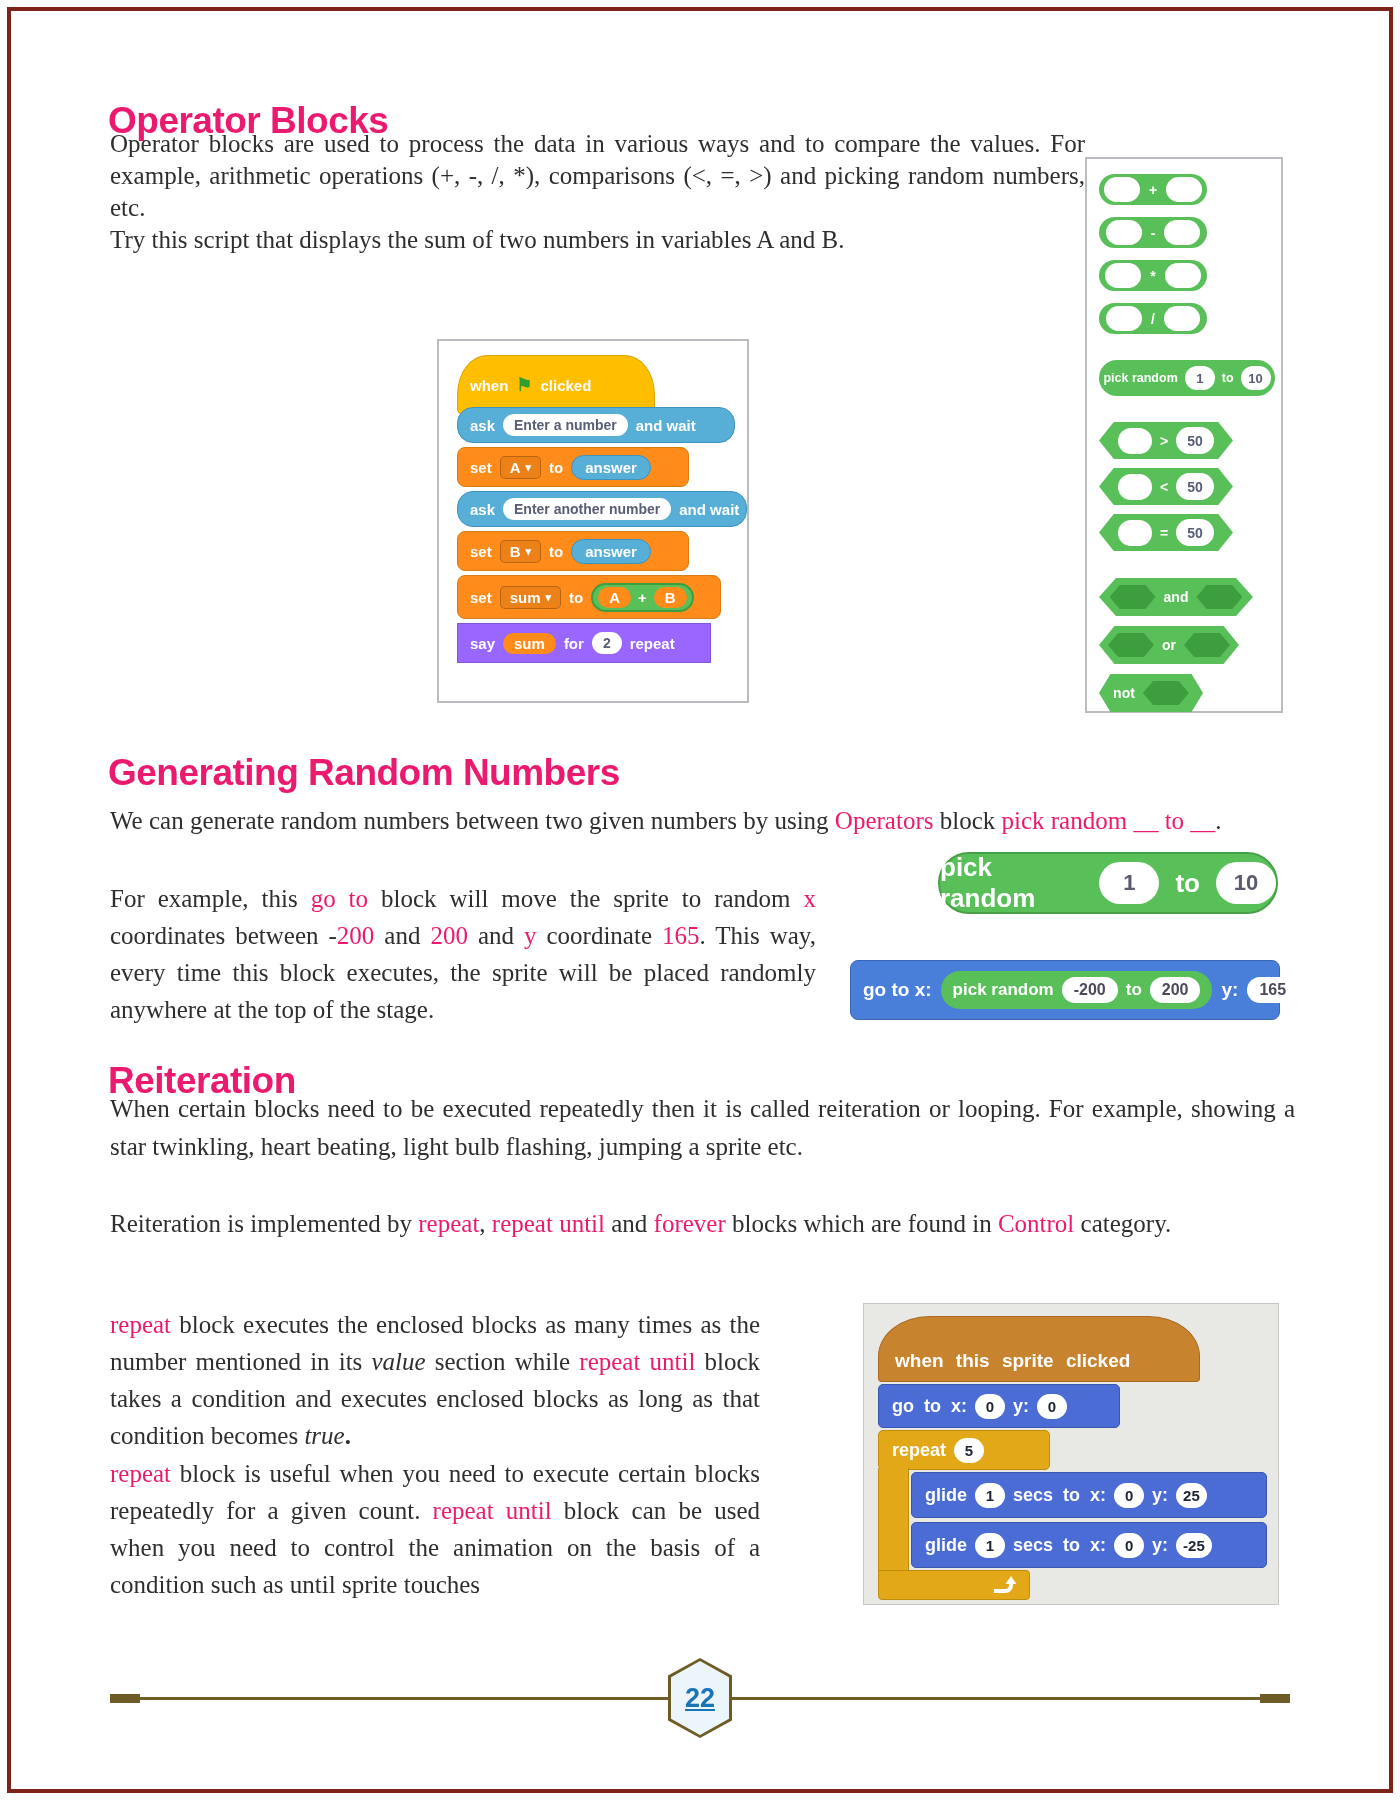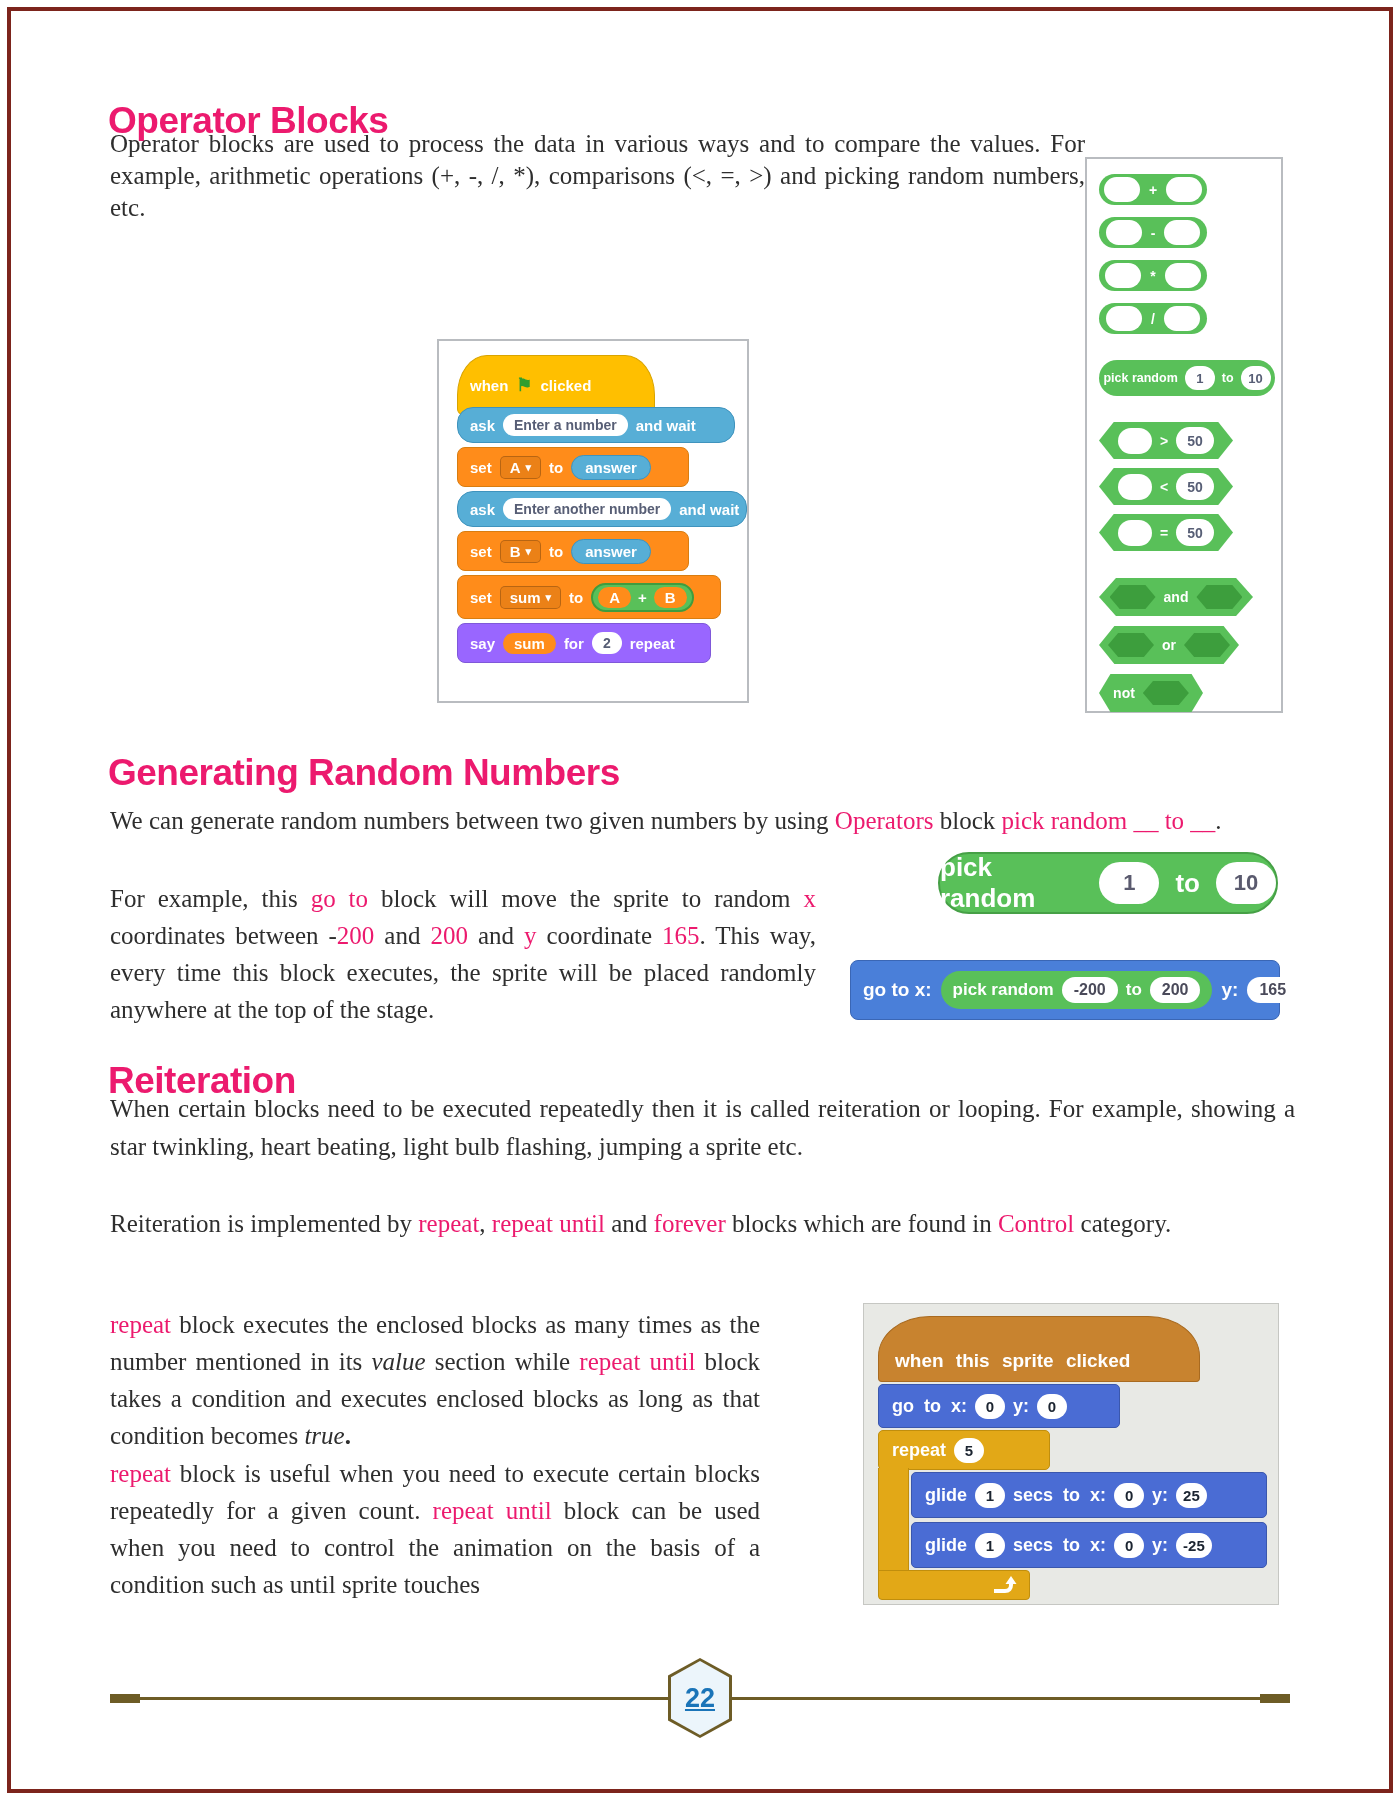--- a/index.html
+++ b/index.html
@@ -20,21 +20,21 @@
   .panel{position:absolute;background:#fff;border:2px solid #b9bcc0;box-sizing:border-box;}
   .panel2{position:absolute;background:#e8e9e5;border:1px solid #c6c7c3;box-sizing:border-box;}
 
   
   .s3hat,.s3b{position:absolute;display:flex;align-items:center;gap:8px;color:#fff;
      font:700 15px "Liberation Sans",sans-serif;padding:0 12px;box-sizing:border-box;white-space:nowrap;}
   .s3hat{background:var(--events-yellow,#ffbf00);border:1px solid #d9a400;
      border-radius:30px 30px 6px 6px / 40px 40px 6px 6px;}
   .sensing{background:var(--sensing-blue,#57aed6);border:1px solid #3f93bd;border-radius:16px;}
   .variables{background:var(--variables-orange,#ff8c1a);border:1px solid #d97d10;border-radius:8px;}
-  .looks{background:var(--looks-purple,#9966ff);border:1px solid #7f58d9;border-radius:8px;}
+  .looks{background:var(--looks-purple,#9966ff);border:1px solid #7f58d9;border-radius:0;}
   .flag{color:#2e9e2e;font-size:18px;line-height:1;}
   .woval{background:#fff;color:#575e75;border-radius:999px;padding:3px 11px;font-weight:700;font-size:14px;}
   .pill-sens{background:var(--sensing-blue,#57aed6);border:1px solid #3f93bd;border-radius:999px;padding:3px 13px;}
   .pill-var{background:var(--variables-orange,#ff8c1a);border-radius:999px;padding:2px 11px;}
   .opwrap{background:var(--operators-green,#59c059);border:2px solid #3f9c3f;border-radius:999px;
      display:flex;align-items:center;gap:7px;padding:2px 5px;}
   .dd{display:flex;align-items:center;gap:5px;background:rgba(0,0,0,0.08);
      border:1px solid rgba(0,0,0,0.22);border-radius:5px;padding:2px 9px;}
   .caret{font-size:11px;}
 
@@ -104,20 +104,21 @@
   .badge-num{font:700 27px "Liberation Sans",sans-serif;color:var(--page-number-blue,#1a74b8);text-decoration:underline;}
 </style>
 </head>
 <body>
 
 <div class="page">
   <div class="frame"></div>
 
   <h1 class="h" style="top:84px">Operator Blocks</h1>
   <p class="body lh32" style="top:128px;width:975px">Operator blocks are used to process the data in various ways and to compare the values. For example, arithmetic operations (+, -, /, *), comparisons (&lt;, =, &gt;) and picking random numbers, etc.</p>
+  <p class="body lh32" style="top:224px;width:975px">Try this script that displays the sum of two numbers in variables A and B.</p>
 
   <div class="panel" style="left:437px;top:339px;width:312px;height:364px">
     <div class="s3hat" style="left:18px;top:14px;width:198px;height:60px">
       <span>when</span>
       <span class="flag">⚑</span>
       <span>clicked</span>
     </div>
     <div class="s3b sensing" style="left:18px;top:66px;width:278px;height:36px">
       <span>ask</span>
       <span class="woval">Enter a number</span>

